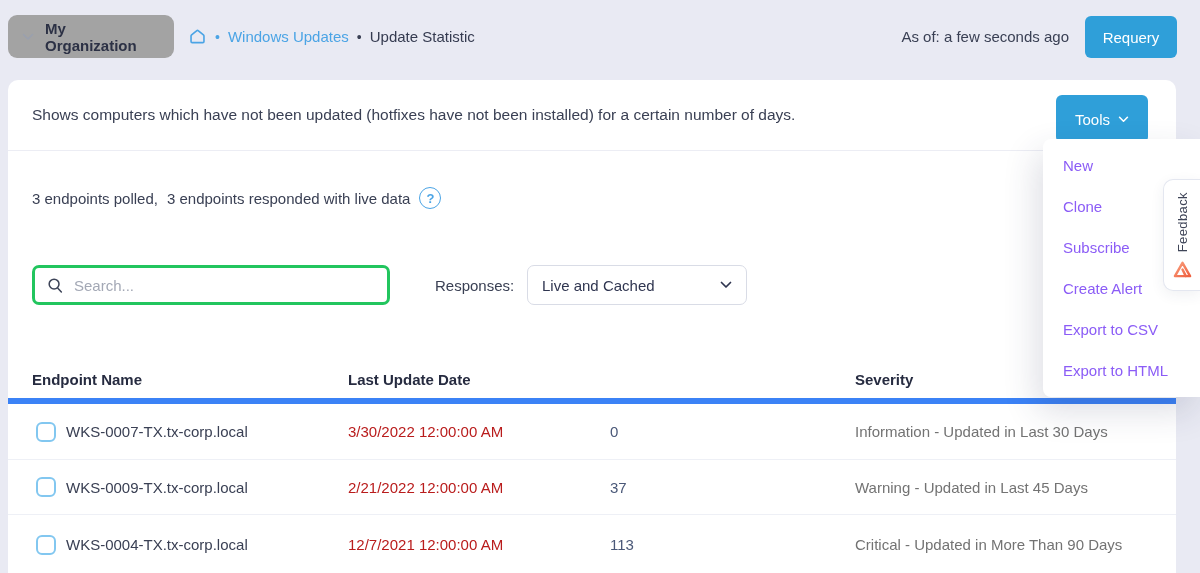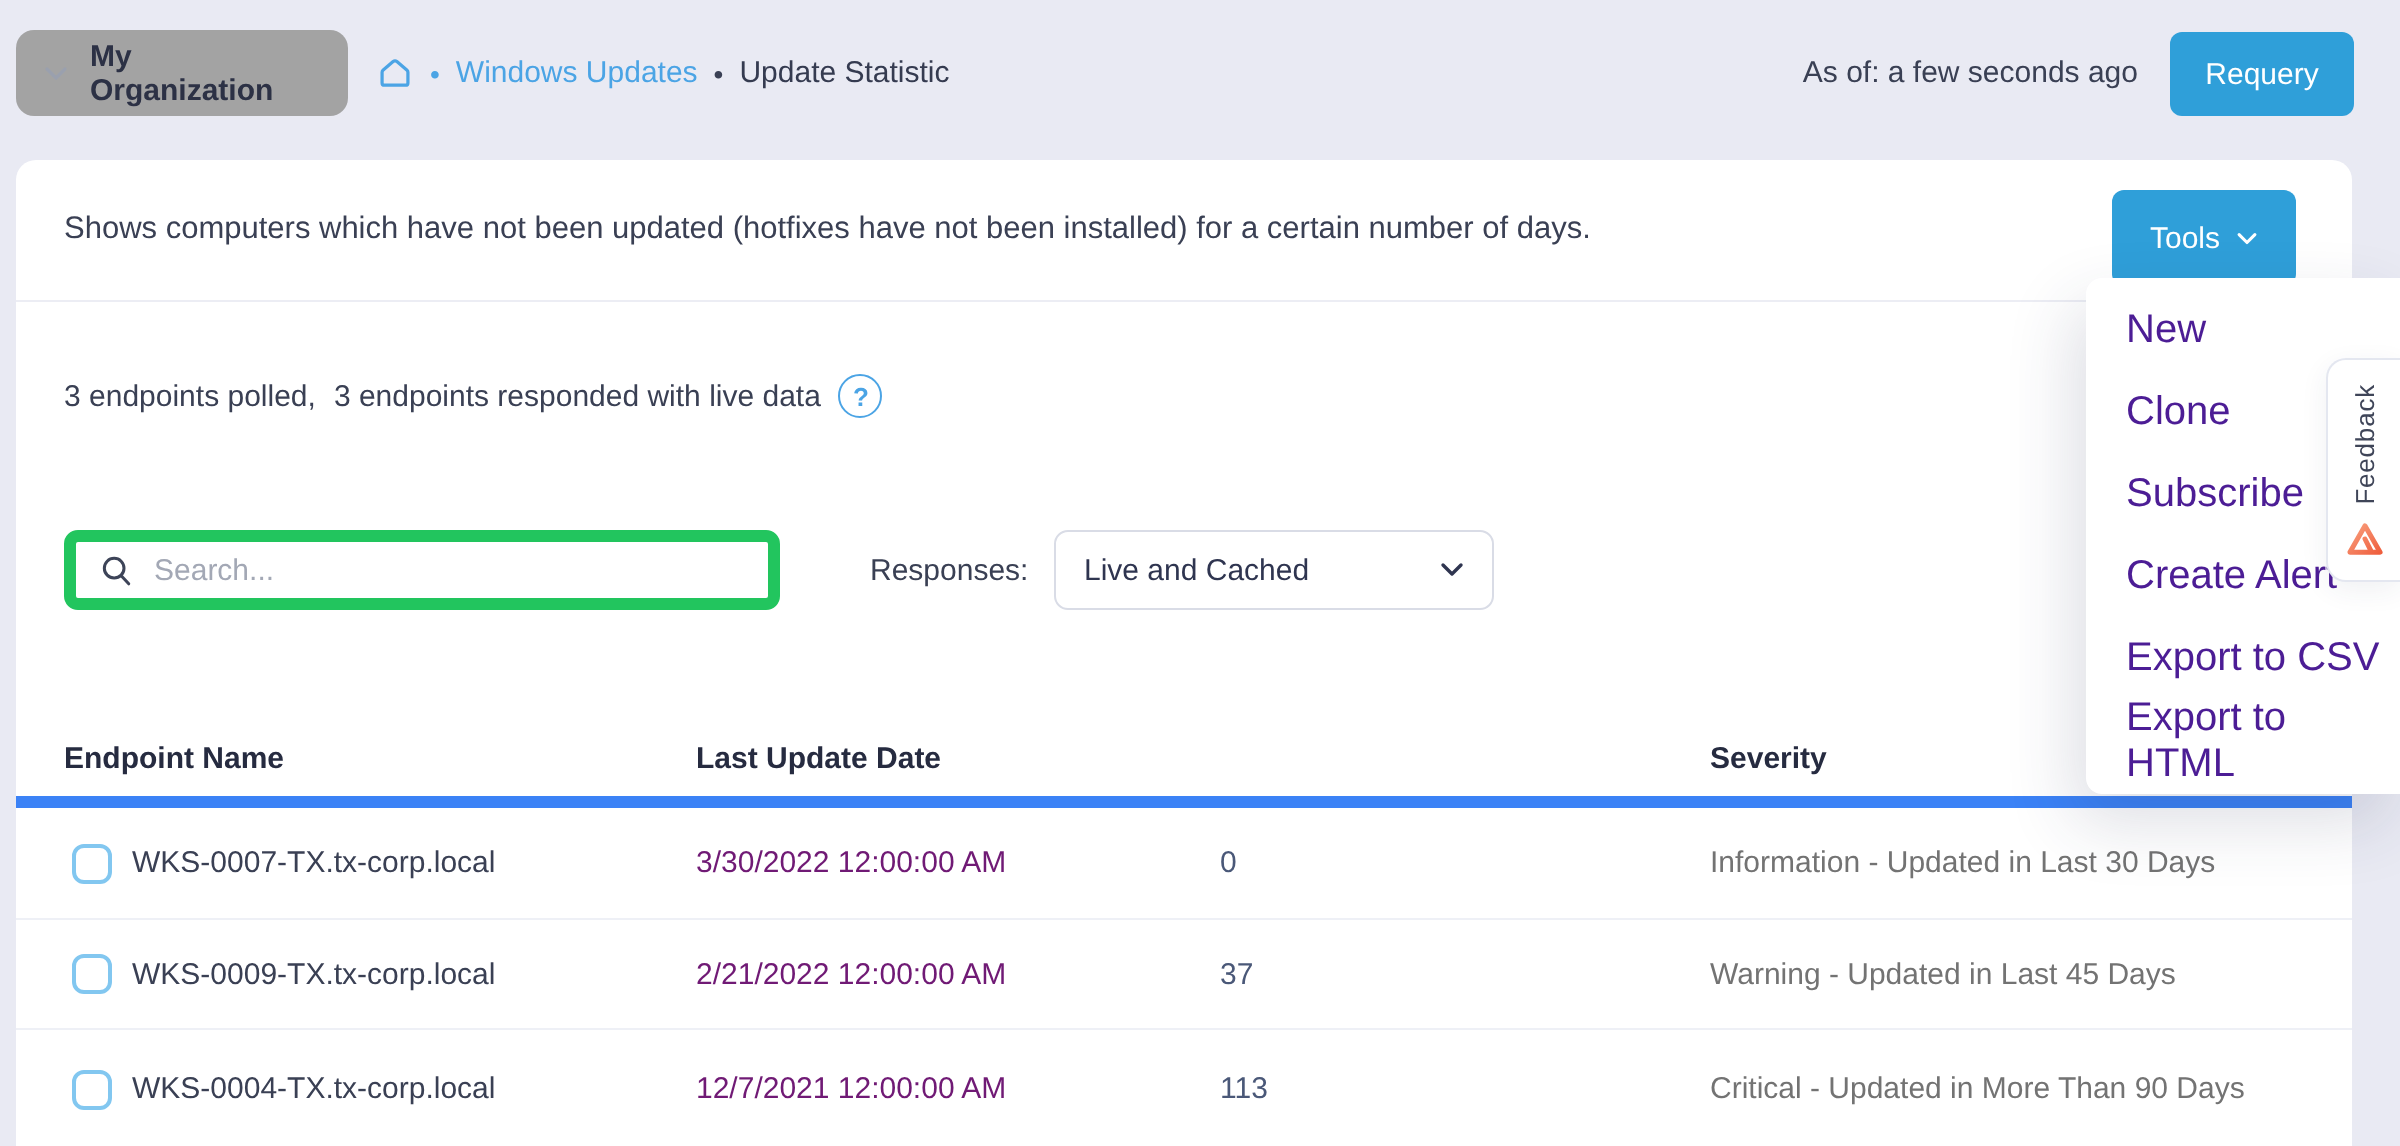--- a/index.html
+++ b/index.html
@@ -56,21 +56,21 @@
   }
   .help-circle {
     width:22px; height:22px; border:1.5px solid #4ba4e5; border-radius:50%;
     color:#4ba4e5; font-size:13px; display:flex; align-items:center; justify-content:center;
     cursor:pointer; font-weight:600;
   }
 
   
   .search-box {
     position:absolute; left:24px; top:185px; width:358px; height:40px;
-    border:6px solid #22c55e; border-radius:7px; background:#fff;
+    border:3px solid #22c55e; border-radius:7px; background:#fff;
     display:flex; align-items:center; padding:0 12px; gap:10px;
   }
   .search-box input {
     border:none; outline:none; flex:1; font-size:15px; color:#3a4054;
     font-family:"Liberation Sans", sans-serif; background:transparent;
   }
   .search-box input::placeholder { color:#a3a8b5; }
   .responses-label {
     position:absolute; left:427px; top:185px; height:40px;
     display:flex; align-items:center; font-size:15px; color:#3a4054;
@@ -89,34 +89,34 @@
   .th1 { left:24px; } .th2 { left:340px; } .th3 { left:602px; } .th4 { left:847px; }
 
   .rows { position:absolute; left:0; right:0; top:324px; bottom:0; }
   .row { position:relative; height:55px; cursor:pointer; }
   .row + .row { border-top:1px solid #eef0f6; }
   .row:last-child { height:60px; }
   .cell { position:absolute; top:0; bottom:0; display:flex; align-items:center; font-size:15px; }
   .c-check { left:28px; }
   .checkbox { width:20px; height:20px; border:2px solid #82c7f0; border-radius:6px; background:#fff; cursor:pointer; }
   .c-name { left:58px; color:#3a4054; }
-  .c-date { left:340px; color:#701a75; }
+  .c-date { left:340px; color:#b91c1c; }
   .c-days { left:602px; color:#4a5878; }
   .c-sev  { left:847px; color:#737373; }
 
   
   .tools-menu {
     position:absolute; left:1043px; top:139px; width:157px; padding:6px 0;
     background:#ffffff; border-radius:8px 0 0 8px;
     box-shadow:-6px 14px 34px rgba(45,50,90,.16);
     z-index:20;
   }
   .menu-item {
     height:41px; display:flex; align-items:center; padding-left:20px;
-    font-size:20px; color:#4c1d95; cursor:pointer;
+    font-size:15px; color:#8b5cf6; cursor:pointer;
   }
 
   
   .feedback-tab {
     position:absolute; left:1163px; top:179px; width:37px; height:112px;
     background:#ffffff; border:1px solid #e4e7f0; border-right:none;
     border-radius:10px 0 0 10px; z-index:30;
     box-shadow:0 4px 14px rgba(45,50,90,.07);
     display:flex; flex-direction:column; align-items:center; justify-content:space-between;
     padding:12px 0 12px; cursor:pointer;

